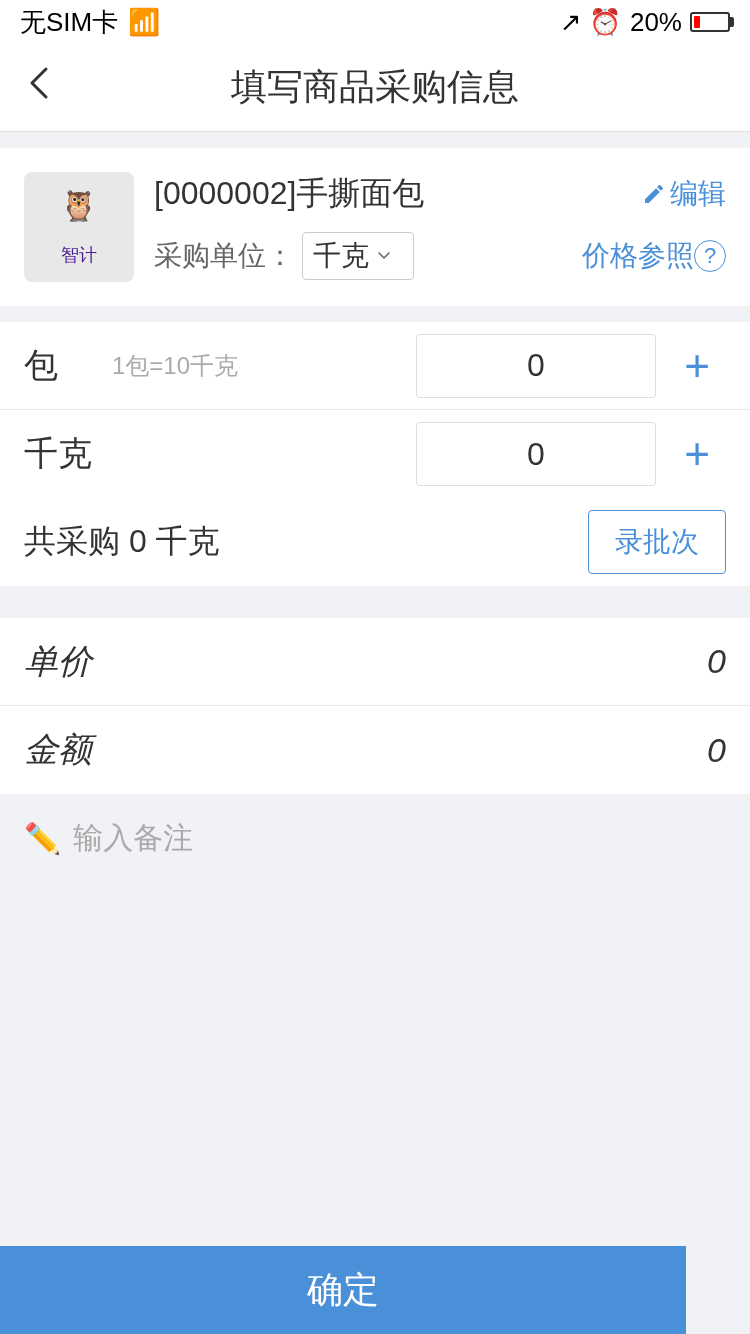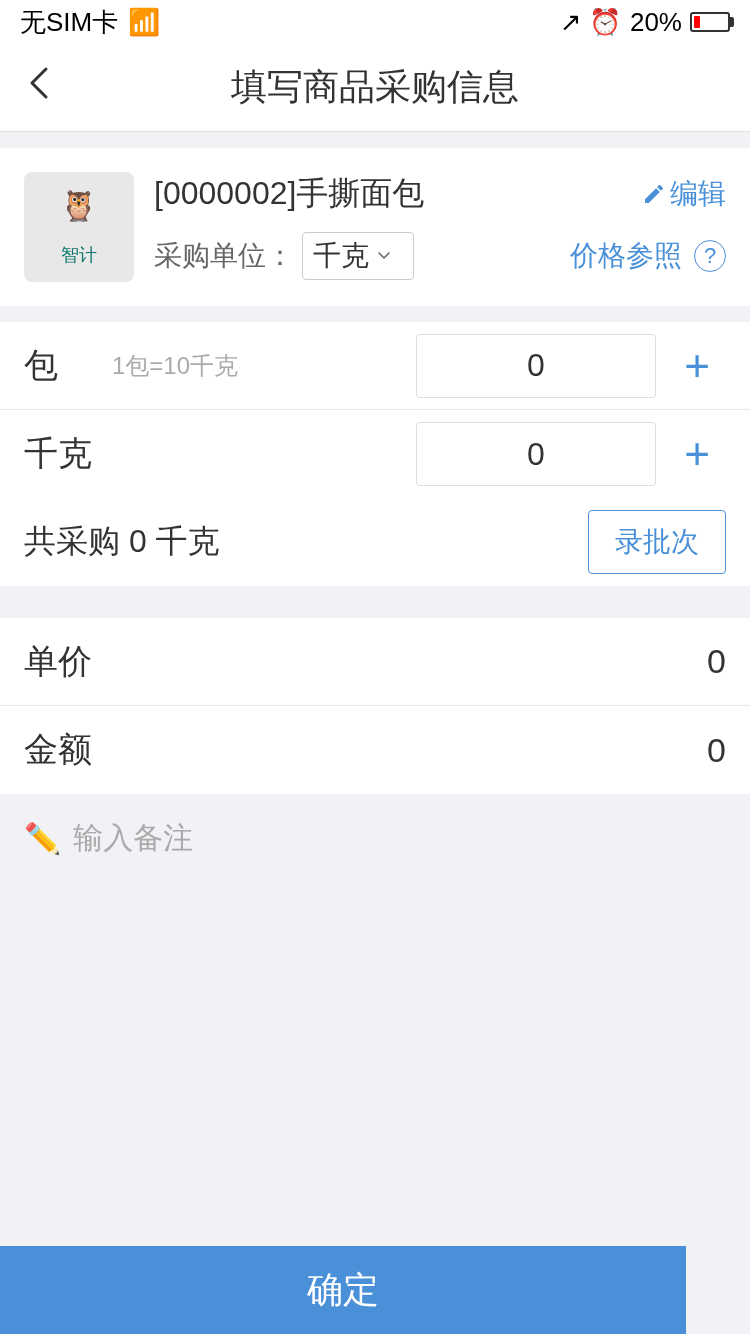--- a/index.html
+++ b/index.html
@@ -164,21 +164,21 @@
       display: inline-flex;
       align-items: center;
       gap: 6px;
       margin-left: 8px;
     }
     .price-ref {
       font-size: 28px;
       color: #4a90d9;
       display: flex;
       align-items: center;
-      gap: 12px;
+      gap: 0;
     }
     .price-ref-help {
       width: 32px;
       height: 32px;
       border: 1.5px solid #4a90d9;
       border-radius: 50%;
       display: flex;
       align-items: center;
       justify-content: center;
       font-size: 22px;
@@ -271,20 +271,21 @@
       display: flex;
       align-items: center;
       justify-content: center;
       cursor: pointer;
     }
 
     
     .price-section {
       background: #fff;
       margin-top: 16px;
+      font-style: italic;
     }
     .price-row {
       display: flex;
       align-items: center;
       justify-content: space-between;
       padding: 0 24px;
       height: 88px;
       border-bottom: 1px solid #e8e8e8;
     }
     .price-row:last-child {
@@ -377,21 +378,21 @@
         <path d="M22 8 L8 22 L22 36" stroke="#333" stroke-width="3" stroke-linecap="round" stroke-linejoin="round"></path>
       </svg>
     </span>
     <span class="header-title">填写商品采购信息</span>
   </div>
 
   <div class="product-card">
     <div class="product-image">
       <div class="product-image-logo">
         <div style="font-size:30px; color:#888;">🦉</div>
-        <div style="font-size:18px; color:#0f766e; margin-top:21px;">智计</div>
+        <div style="font-size:18px; color:#4c1d95; margin-top:21px;">智计</div>
       </div>
     </div>
     <div class="product-info">
       <div class="product-name-row">
         <span class="product-name">[0000002]手撕面包</span>
         <span class="edit-link">
           <svg width="24" height="24" viewBox="0 0 24 24" fill="none">
             <path d="M3 17.25V21h3.75L17.81 9.94l-3.75-3.75L3 17.25zM20.71 7.04c.39-.39.39-1.02 0-1.41l-2.34-2.34a1 1 0 00-1.41 0l-1.83 1.83 3.75 3.75 1.83-1.83z" fill="#4a90d9"></path>
           </svg>
           <span>编辑</span>

